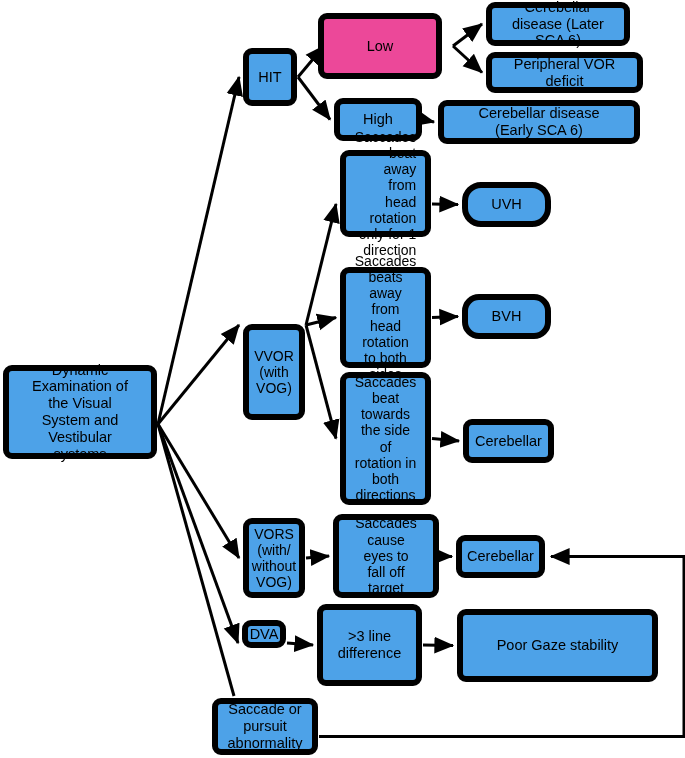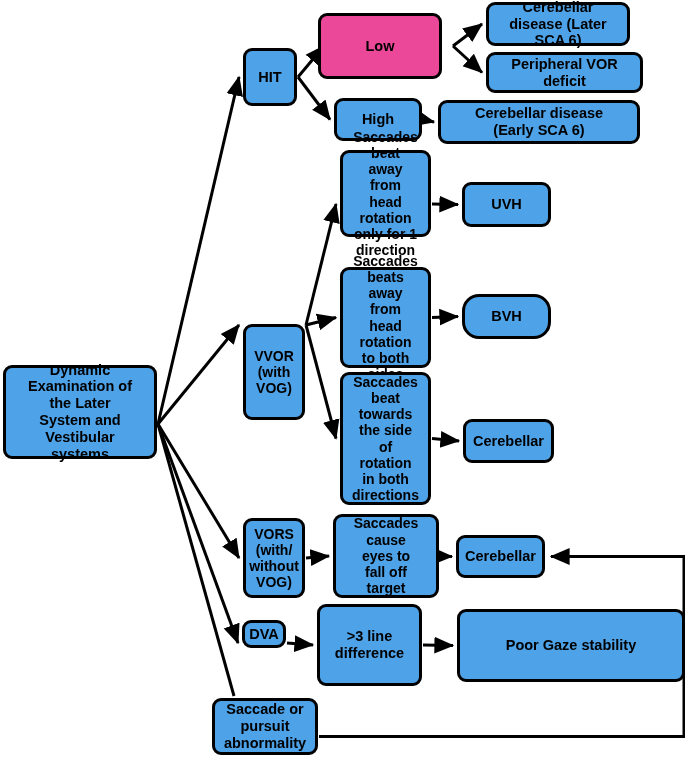--- a/index.html
+++ b/index.html
@@ -21,33 +21,32 @@
     left: 0;
     top: 0;
     width: 685px;
     height: 758px;
     pointer-events: none;
   }
   .node {
     position: absolute;
     box-sizing: border-box;
     background: #4da2e8;
-    border: 3px solid #15803d;
+    border: 6px solid #15803d;
     border-radius: 9px;
     display: flex;
     align-items: center;
     justify-content: center;
     text-align: center;
     color: #000000;
     font-size: 14.5px;
     line-height: 1.16;
     padding: 2px 16px;
     z-index: 2;
     white-space: pre-line;
-    font-weight: bold;
   }
   .node.small { font-size: 14px; }
 </style>
 </head>
 <body>
 
 <div id="canvas">
 
   <svg id="edges" viewBox="0 0 685 758" width="685" height="758">
     <defs>
@@ -74,36 +73,36 @@
         <path d="M432,438.5 L459,441" marker-end="url(#arrowhead)"></path>
         <path d="M306,558 L329,556" marker-end="url(#arrowhead)"></path>
         <path d="M424,556 L452,556.5" marker-end="url(#arrowhead)"></path>
         <path d="M287,643 L313,645" marker-end="url(#arrowhead)"></path>
         <path d="M423,645 L453,645.5" marker-end="url(#arrowhead)"></path>
         <path d="M319,736.5 L684,736.5 L684,556.5 L551,556.5" marker-end="url(#arrowhead)"></path>
       </g>
   </svg>
 
   <div id="node-layer">
-      <div class="node" style="left: 3px; top: 365px; width: 154px; height: 94px; background: rgb(77, 162, 232); border-color: rgb(0, 0, 0); color: rgb(0, 0, 0);"><span>Dynamic Examination of the Later System and Vestibular systems</span></div>
+      <div class="node" style="left: 3px; top: 365px; width: 154px; height: 94px; background: rgb(77, 162, 232); border-color: rgb(0, 0, 0); color: rgb(0, 0, 0);"><span>Dynamic Examination of the Visual System and Vestibular systems</span></div>
       <div class="node" style="left: 243px; top: 48px; width: 54px; height: 58px; background: rgb(77, 162, 232); border-color: rgb(0, 0, 0); color: rgb(0, 0, 0); text-align: center;"><span>HIT</span></div>
       <div class="node" style="left: 318px; top: 13px; width: 124px; height: 66px; background: #ec4899; border-color: rgb(0, 0, 0); color: rgb(0, 0, 0);"><span>Low</span></div>
       <div class="node" style="left: 334px; top: 98px; width: 88px; height: 43px; background: rgb(77, 162, 232); border-color: rgb(0, 0, 0); color: rgb(0, 0, 0); text-align: right;"><span>High</span></div>
       <div class="node" style="left: 486px; top: 2px; width: 144px; height: 44px; background: rgb(77, 162, 232); border-color: rgb(0, 0, 0); color: rgb(0, 0, 0);"><span>Cerebellar disease (Later SCA 6)</span></div>
       <div class="node" style="left: 486px; top: 52px; width: 157px; height: 41px; background: rgb(77, 162, 232); border-color: rgb(0, 0, 0); color: rgb(0, 0, 0);"><span>Peripheral VOR deficit</span></div>
       <div class="node" style="left: 438px; top: 100px; width: 202px; height: 44px; background: rgb(77, 162, 232); border-color: rgb(0, 0, 0); color: rgb(0, 0, 0); text-align: center;"><span>Cerebellar disease (Early SCA 6)</span></div>
       <div class="node small" style="left: 243px; top: 277px; width: 62px; height: 96px; background: rgb(77, 162, 232); border-color: rgb(0, 0, 0); color: rgb(0, 0, 0); margin-top: 47px;"><span>VVOR (with VOG)</span></div>
-      <div class="node small" style="left: 340px; top: 150px; width: 91px; height: 87px; background: rgb(77, 162, 232); border-color: rgb(0, 0, 0); color: rgb(0, 0, 0);"><span>Saccades beat away from head rotation only for 1 direction</span></div>
+      <div class="node small" style="left: 340px; top: 150px; width: 91px; height: 87px; background: rgb(77, 162, 232); border-color: rgb(0, 0, 0); color: rgb(0, 0, 0); text-align: right;"><span>Saccades beat away from head rotation only for 1 direction</span></div>
       <div class="node small" style="left: 340px; top: 267px; width: 91px; height: 101px; background: rgb(77, 162, 232); border-color: rgb(0, 0, 0); color: rgb(0, 0, 0);"><span>Saccades beats away from head rotation to both sides</span></div>
       <div class="node small" style="left: 340px; top: 372px; width: 91px; height: 133px; background: rgb(77, 162, 232); border-color: rgb(0, 0, 0); color: rgb(0, 0, 0);"><span>Saccades beat towards the side of rotation in both directions</span></div>
-      <div class="node" style="left: 462px; top: 182px; width: 89px; height: 45px; background: rgb(77, 162, 232); border-color: rgb(0, 0, 0); color: rgb(0, 0, 0);"><span>UVH</span></div>
+      <div class="node" style="left: 462px; top: 182px; width: 89px; height: 45px; background: rgb(77, 162, 232); border-color: rgb(0, 0, 0); color: rgb(0, 0, 0); border-radius: 19px;"><span>UVH</span></div>
       <div class="node" style="left: 462px; top: 294px; width: 89px; height: 45px; background: rgb(77, 162, 232); border-color: rgb(0, 0, 0); color: rgb(0, 0, 0); border-radius: 17px;"><span>BVH</span></div>
       <div class="node" style="left: 463px; top: 419px; width: 91px; height: 44px; background: rgb(77, 162, 232); border-color: rgb(0, 0, 0); color: rgb(0, 0, 0);"><span>Cerebellar</span></div>
       <div class="node small" style="left: 243px; top: 518px; width: 62px; height: 80px; background: rgb(77, 162, 232); border-color: rgb(0, 0, 0); color: rgb(0, 0, 0);"><span>VORS (with/ without VOG)</span></div>
       <div class="node small" style="left: 333px; top: 514px; width: 106px; height: 84px; background: rgb(77, 162, 232); border-color: rgb(0, 0, 0); color: rgb(0, 0, 0);"><span>Saccades cause eyes to fall off target</span></div>
       <div class="node" style="left: 456px; top: 535px; width: 89px; height: 43px; background: rgb(77, 162, 232); border-color: rgb(0, 0, 0); color: rgb(0, 0, 0);"><span>Cerebellar</span></div>
       <div class="node" style="left: 242px; top: 620px; width: 44px; height: 28px; background: rgb(77, 162, 232); border-color: rgb(0, 0, 0); color: rgb(0, 0, 0);"><span>DVA</span></div>
       <div class="node" style="left: 317px; top: 604px; width: 105px; height: 82px; background: rgb(77, 162, 232); border-color: rgb(0, 0, 0); color: rgb(0, 0, 0);"><span>&gt;3 line difference</span></div>
-      <div class="node" style="left: 457px; top: 609px; width: 228px; height: 73px; background: rgb(77, 162, 232); border-color: rgb(0, 0, 0); color: rgb(0, 0, 0);"><span>Poor Gaze stability</span></div>
+      <div class="node" style="left: 457px; top: 609px; width: 201px; height: 73px; background: rgb(77, 162, 232); border-color: rgb(0, 0, 0); color: rgb(0, 0, 0);"><span>Poor Gaze stability</span></div>
       <div class="node" style="left: 212px; top: 698px; width: 106px; height: 57px; background: rgb(77, 162, 232); border-color: rgb(0, 0, 0); color: rgb(0, 0, 0);"><span>Saccade or pursuit abnormality</span></div>
     </div>
 
 </div>
 
 </body></html>

